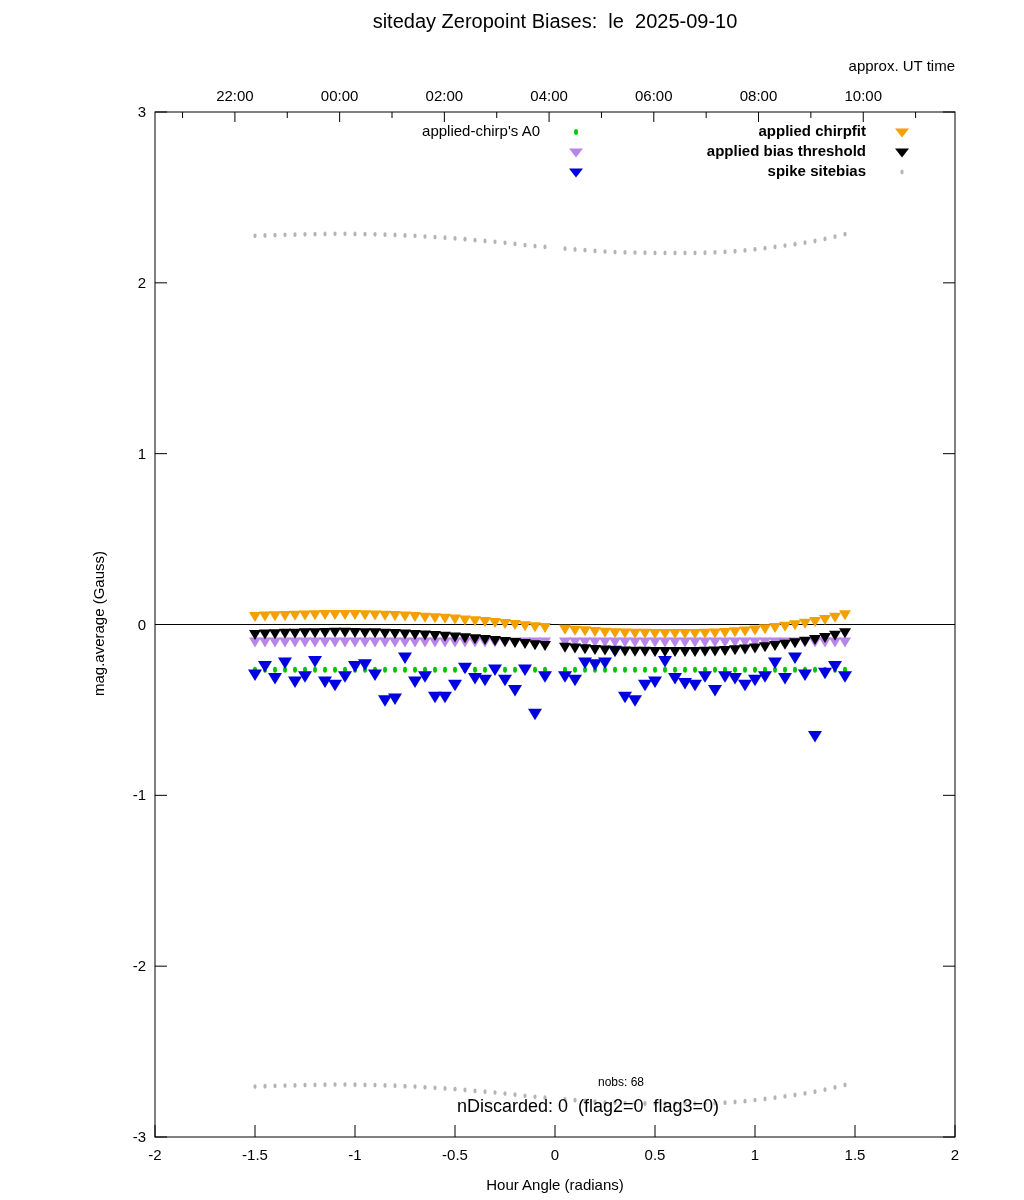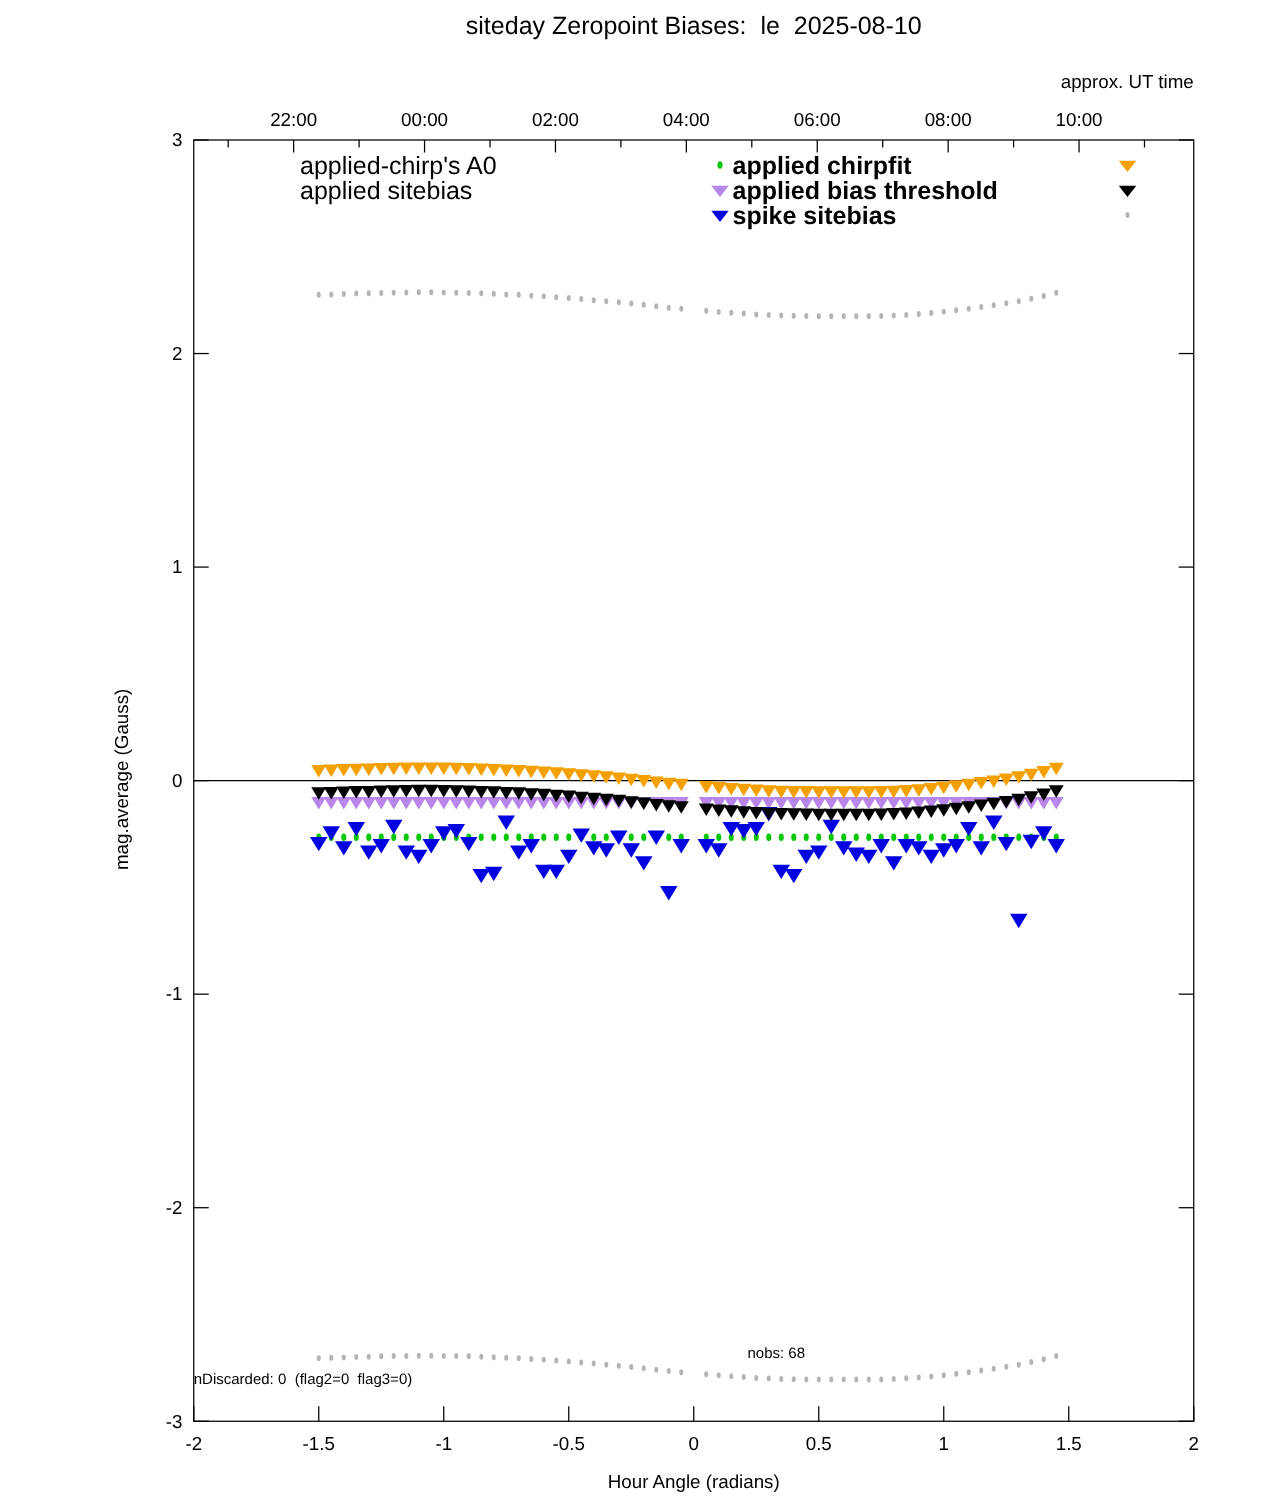--- a/index.html
+++ b/index.html
@@ -5,29 +5,29 @@
   html,body{margin:0;padding:0;background:#fff;}
   #canvas{position:relative;width:1024px;height:1200px;background:#fff;overflow:hidden;
           font-family:"Liberation Sans",sans-serif;color:#000;}
   #plot{position:absolute;left:0;top:0;}
   svg text{font-family:"Liberation Sans",sans-serif;fill:#000;}
   .abs{position:absolute;}
   .title{left:155px;top:10px;width:800px;text-align:center;font-size:20px;white-space:pre;}
   .x2label{left:155px;top:57px;width:800px;text-align:right;font-size:15px;}
   .ylabel{left:-52px;top:615px;width:300px;text-align:center;font-size:15px;
           transform:rotate(-90deg);transform-origin:center;}
-  .legend-label{position:absolute;font-size:20px;white-space:pre;}
+  .legend-label{position:absolute;text-align:right;font-size:15px;white-space:pre;}
   .lg-l{left:240px;width:300px;}
   .lg-r{left:586px;width:280px;font-weight:bold;}
   .r1{top:122px;} .r2{top:142px;} .r3{top:162px;}
   .legend-marker{position:absolute;width:20px;height:14px;}
   .mk-l{left:566px;} .mk-r{left:892px;}
   .m1{top:125px;} .m2{top:145px;} .m3{top:165px;}
   .note1{left:155px;top:1075px;width:932px;text-align:center;font-size:12px;white-space:pre;}
-  .note2{left:155px;top:1096px;width:866px;font-size:12px;white-space:pre;}
+  .note2{left:155px;top:1096px;width:866px;text-align:center;font-size:18px;white-space:pre;}
 </style>
 </head>
 <body>
 
 <div id="canvas">
 
   <svg id="plot" width="1024" height="1200">
       <rect x="155" y="112" width="800" height="1025" fill="none" stroke="#000" stroke-width="1"></rect>
       <line x1="155" y1="624.5" x2="955" y2="624.5" stroke="#000" stroke-width="1"></line>
       <line x1="155" y1="112" x2="167" y2="112" stroke="#000"></line>
@@ -500,26 +500,25 @@
       <ellipse cx="775" cy="1097.7083333333333" rx="1.6" ry="2.4" fill="#b4b4b4"></ellipse>
       <ellipse cx="785" cy="1096.3416666666667" rx="1.6" ry="2.4" fill="#b4b4b4"></ellipse>
       <ellipse cx="795" cy="1094.975" rx="1.6" ry="2.4" fill="#b4b4b4"></ellipse>
       <ellipse cx="805" cy="1093.4375" rx="1.6" ry="2.4" fill="#b4b4b4"></ellipse>
       <ellipse cx="815" cy="1091.7291666666667" rx="1.6" ry="2.4" fill="#b4b4b4"></ellipse>
       <ellipse cx="825" cy="1089.6791666666666" rx="1.6" ry="2.4" fill="#b4b4b4"></ellipse>
       <ellipse cx="835" cy="1087.4583333333333" rx="1.6" ry="2.4" fill="#b4b4b4"></ellipse>
       <ellipse cx="845" cy="1084.8958333333333" rx="1.6" ry="2.4" fill="#b4b4b4"></ellipse>
     </svg>
 
-  <div class="abs title">siteday Zeropoint Biases:  le  2025-08-10</div>
+  <div class="abs title">siteday Zeropoint Biases:  le  2025-09-10</div>
   <div class="abs x2label">approx. UT time</div>
   <div class="abs ylabel">mag.average (Gauss)</div>
 
   <div class="legend-label lg-l r1">applied-chirp's A0</div>
-  <div class="legend-label lg-l r2">applied sitebias</div>
   <div class="legend-label lg-r r1">applied chirpfit</div>
   <div class="legend-label lg-r r2">applied bias threshold</div>
   <div class="legend-label lg-r r3">spike sitebias</div>
 
   <svg class="legend-marker mk-l m1" viewBox="0 0 20 14">
     <ellipse cx="10" cy="7" rx="2" ry="3" fill="#00c800"></ellipse>
   </svg>
   <svg class="legend-marker mk-l m2" viewBox="0 0 20 14">
     <polygon points="3,3.5 17,3.5 10,12.5" fill="#b886e8"></polygon>
   </svg>

